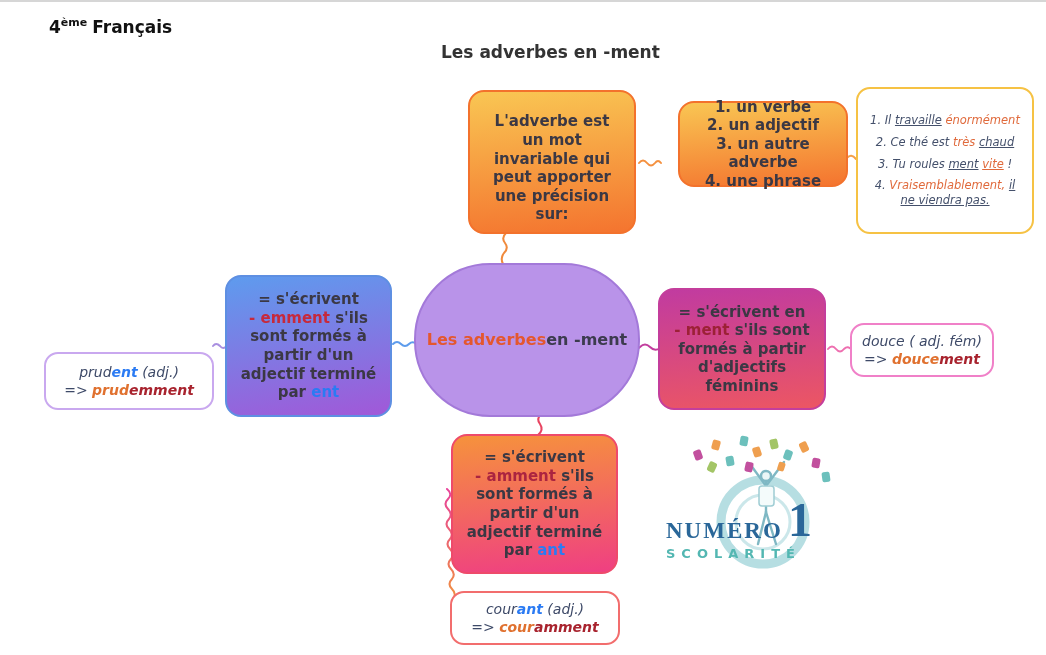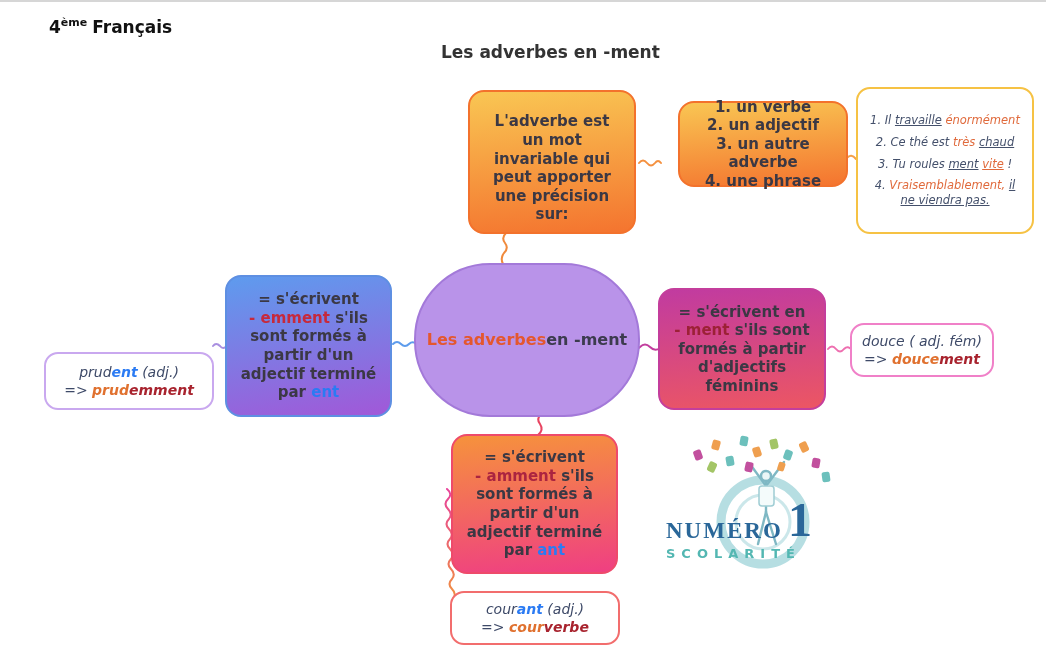--- a/index.html
+++ b/index.html
@@ -154,21 +154,21 @@
     <span><span>=&gt; </span><span class="wb-orange">prud</span><span class="wb-darkred">emment</span></span>
   </div>
 
   <div class="whitebox b-pink" style="left:850px;top:321px;width:144px;height:54px;">
     <span>douce ( adj. fém)</span>
     <span><span>=&gt; </span><span class="wb-orange">douce</span><span class="wb-darkred">ment</span></span>
   </div>
 
   <div class="whitebox b-red" style="left:450px;top:589px;width:170px;height:54px;">
     <span><span>cour</span><span class="wb-blue">ant</span><span> (adj.)</span></span>
-    <span><span>=&gt; </span><span class="wb-orange">cour</span><span class="wb-darkred">verbe</span></span>
+    <span><span>=&gt; </span><span class="wb-orange">cour</span><span class="wb-darkred">amment</span></span>
   </div>
 
   <div class="logo">
     <svg width="200" height="140" viewBox="0 0 200 140">
       <circle cx="103" cy="88" r="42" fill="none" stroke="#9ed3d8" stroke-width="9" opacity="0.75"></circle>
       <circle cx="103" cy="88" r="27" fill="none" stroke="#b5dde1" stroke-width="3" opacity="0.7"></circle>
       <g stroke="#7fb8c4" stroke-width="2.4" stroke-linecap="round" fill="none">
         <circle cx="106" cy="42" r="5" fill="#eaf6f7"></circle>
         <path d="M106,47 L106,78"></path>
         <path d="M106,52 L90,30"></path>

